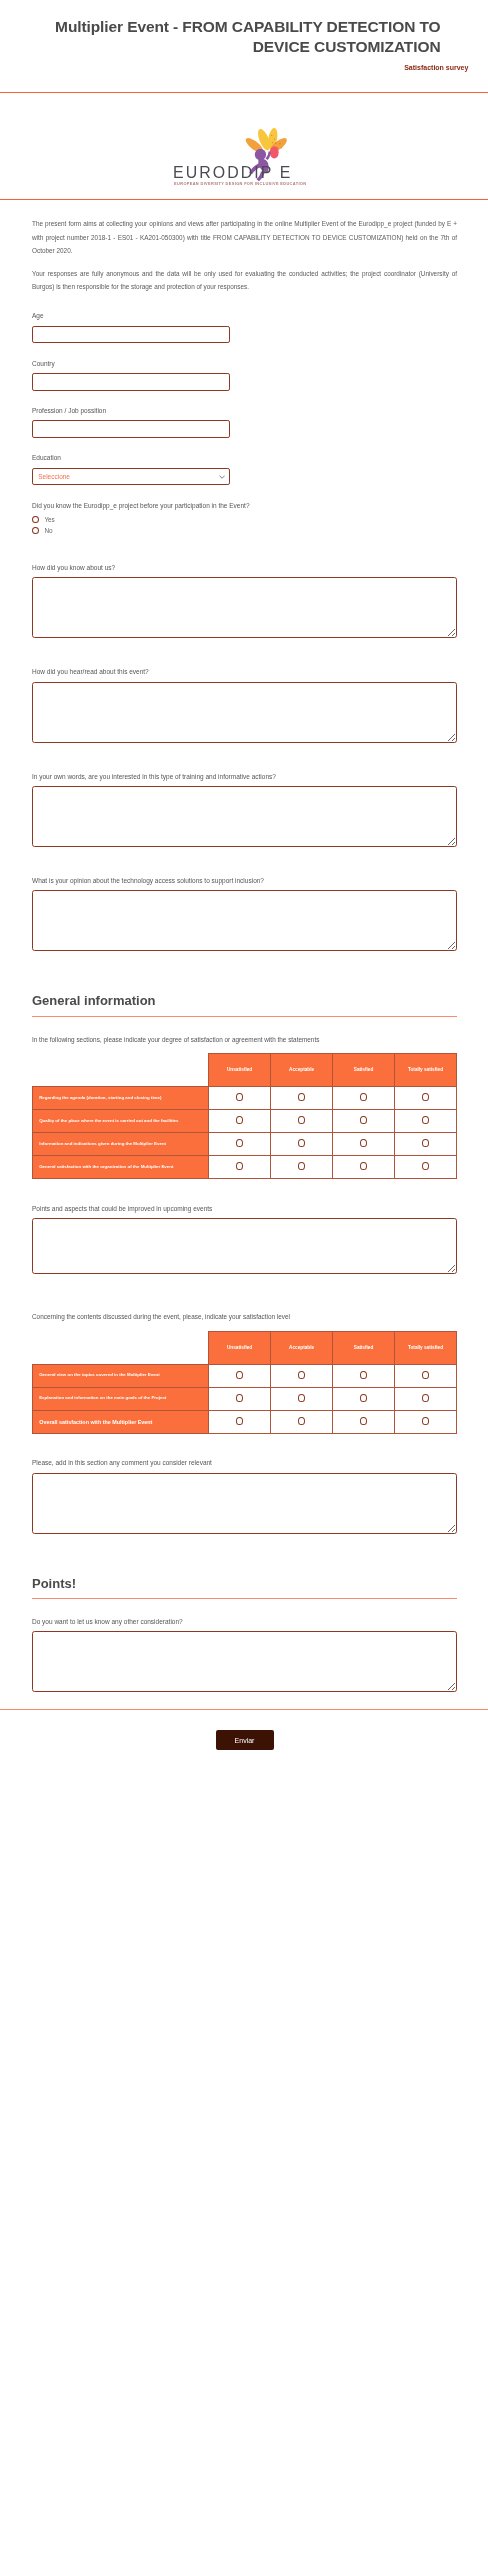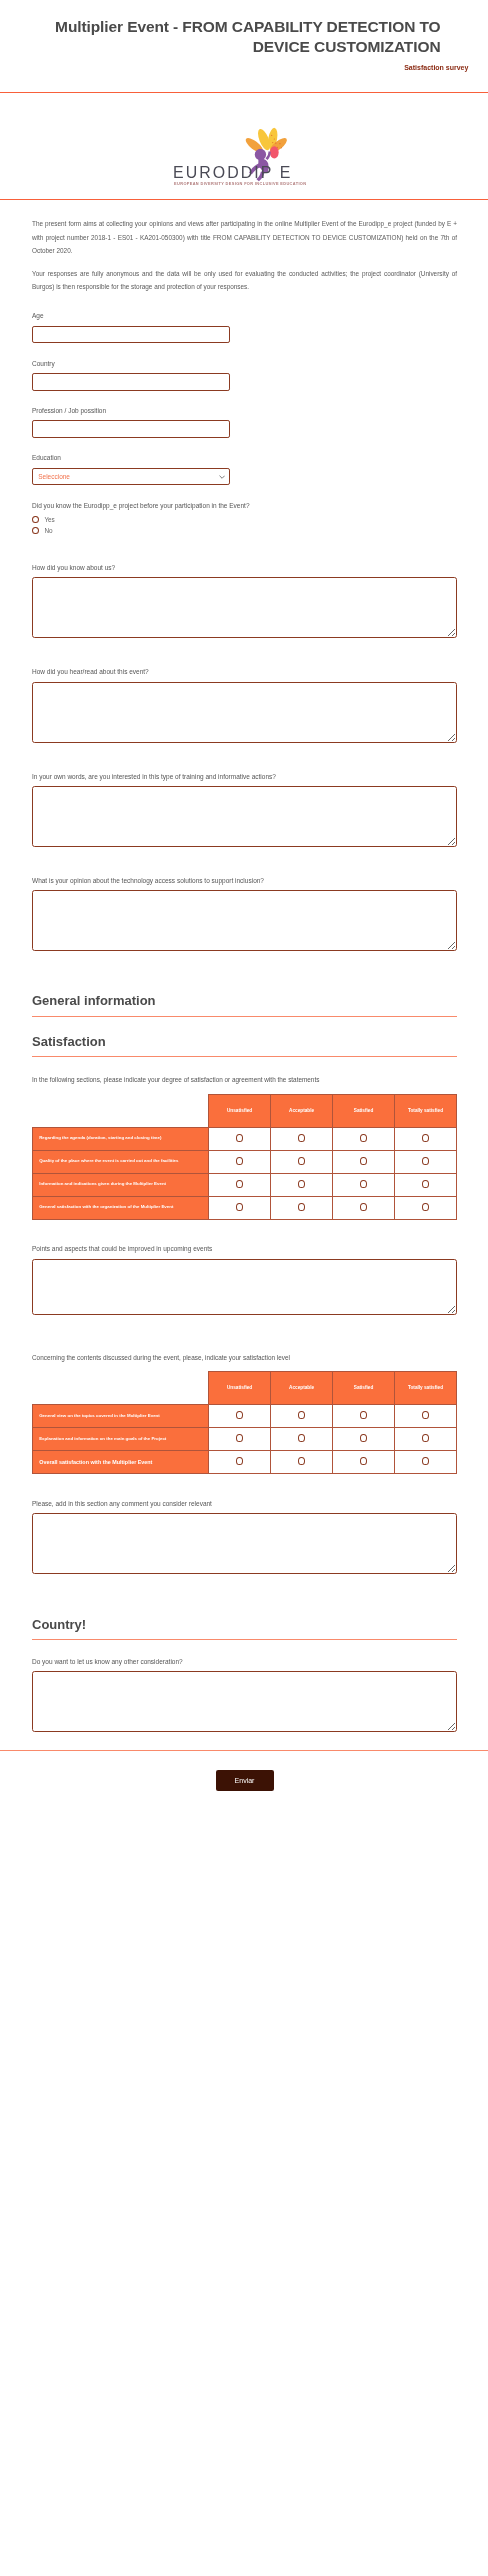--- a/index.html
+++ b/index.html
@@ -374,24 +374,20 @@
       <textarea class="ta ta-tall" style=""></textarea>
     </div>
 
     <div class="spacer-lg"></div>
 
     <div class="section-head">
       <h2>General information</h2>
       <div class="rule-soft"></div>
     </div>
 
-    <div class="section-head">
-      <h2>Satisfaction</h2>
-      <div class="rule-soft"></div>
-    </div>
 
     <div class="matrix-intro">In the following sections, please indicate your degree of satisfaction or agreement with the statements</div>
     <table class="matrix">
       <colgroup>
           <col class="c-stmt">
           <col class="c-opt">
           <col class="c-opt">
           <col class="c-opt">
           <col class="c-opt">
         </colgroup>
@@ -491,21 +487,21 @@
     <div class="spacer-lg"></div>
 
     <div class="field">
       <div class="field-label">Please, add in this section any comment you consider relevant</div>
       <textarea class="ta ta-tall" style=""></textarea>
     </div>
 
     <div class="spacer-lg"></div>
 
     <div class="section-head">
-      <h2>Country!</h2>
+      <h2>Points!</h2>
       <div class="rule-soft"></div>
     </div>
 
     <div class="field">
       <div class="field-label">Do you want to let us know any other consideration?</div>
       <textarea class="ta ta-tall" style=""></textarea>
     </div>
 
   </div>
 

